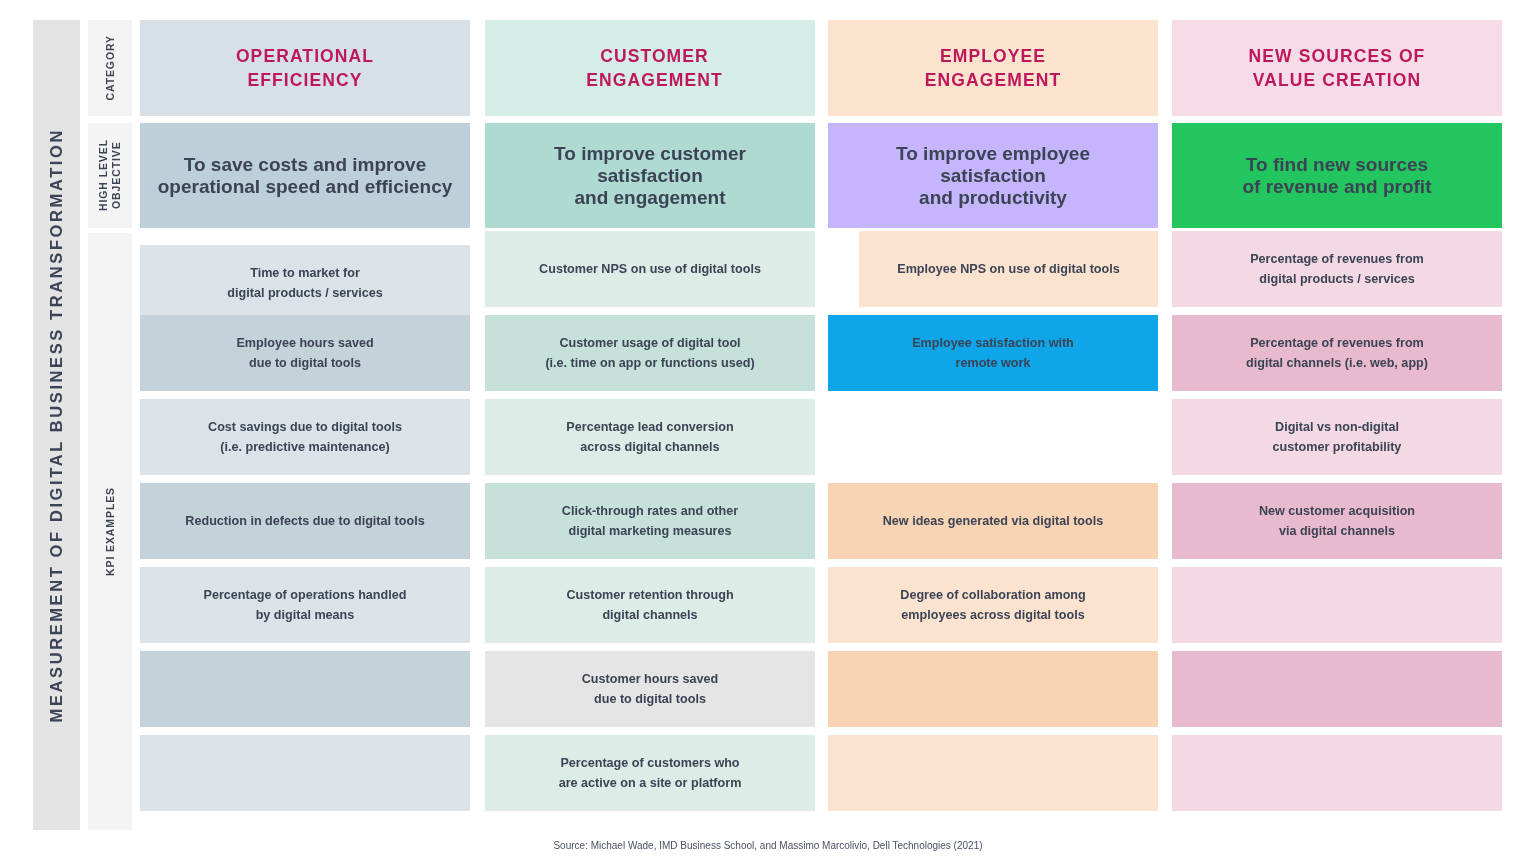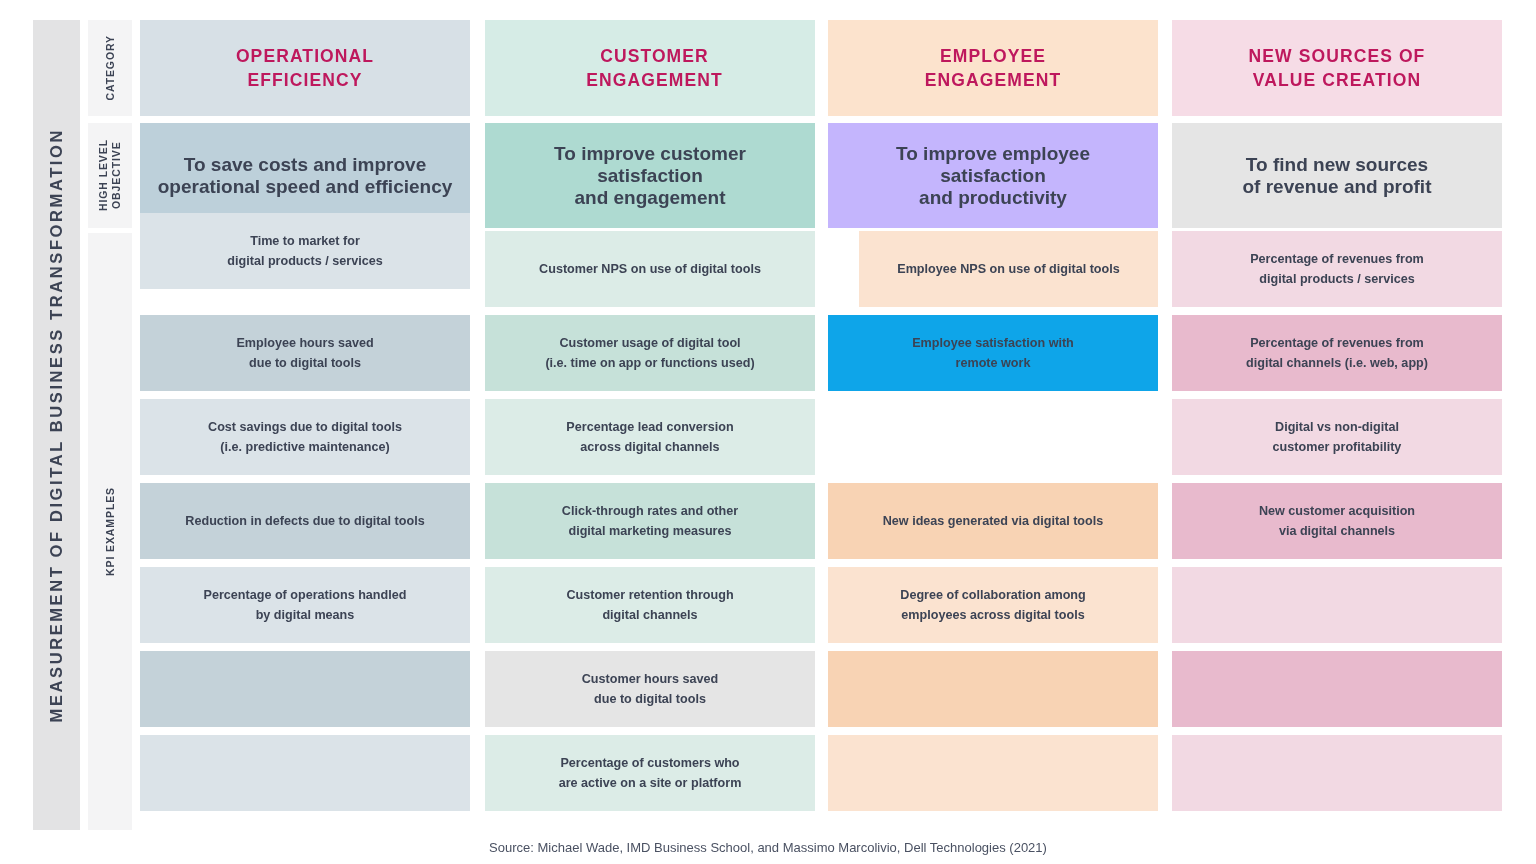--- a/index.html
+++ b/index.html
@@ -70,21 +70,21 @@
     position:absolute;left:0;right:0;height:76px;
     display:flex;align-items:center;justify-content:center;
   }
   .kpi-cell .txt{
     font-size:12.6px;font-weight:bold;text-align:center;
     line-height:20px;color:#3c4354;white-space:pre-line;padding:0 10px;
   }
 
   .source{
     position:absolute;left:0;right:0;top:840px;
-    text-align:center;font-size:13px;color:#4a5162;
+    text-align:center;font-size:10px;color:#4a5162;
   }
 </style>
 </head>
 <body>
 
 <div class="page">
 
   <div class="master-title">
     <span>MEASUREMENT OF DIGITAL BUSINESS TRANSFORMATION</span>
   </div>
@@ -105,21 +105,21 @@
   <div class="grid" id="grid">
       <div class="col col0">
         <div class="cat-cell" style="background: rgb(215, 224, 230);">
           <div class="txt">OPERATIONAL
 EFFICIENCY</div>
         </div>
         <div class="obj-cell" style="background: rgb(189, 208, 218);">
           <div class="txt">To save costs and improve
 operational speed and efficiency</div>
         </div>
-        <div class="kpi-cell" style="top: 193px; background: rgb(219, 227, 232);">
+        <div class="kpi-cell" style="top: 225px; background: rgb(219, 227, 232);">
           <div class="txt">Time to market for
 digital products / services</div>
         </div>
         <div class="kpi-cell" style="top: 295px; background: rgb(196, 210, 217);">
           <div class="txt">Employee hours saved
 due to digital tools</div>
         </div>
         <div class="kpi-cell" style="top: 379px; background: rgb(219, 227, 232);">
           <div class="txt">Cost savings due to digital tools
 (i.e. predictive maintenance)</div>
@@ -203,21 +203,21 @@
         </div>
         <div class="kpi-cell" style="top: 715px; background: rgb(251, 227, 208);">
           <div class="txt"></div>
         </div>
       </div>
       <div class="col col3">
         <div class="cat-cell" style="background: rgb(246, 220, 230);">
           <div class="txt">NEW SOURCES OF
 VALUE CREATION</div>
         </div>
-        <div class="obj-cell" style="background: #e5e5e5;">
+        <div class="obj-cell" style="background: #22c55e;">
           <div class="txt">To find new sources
 of revenue and profit</div>
         </div>
         <div class="kpi-cell" style="top: 211px; background: rgb(242, 217, 227);">
           <div class="txt">Percentage of revenues from
 digital products / services</div>
         </div>
         <div class="kpi-cell" style="top: 295px; background: rgb(232, 186, 205);">
           <div class="txt">Percentage of revenues from
 digital channels (i.e. web, app)</div>

